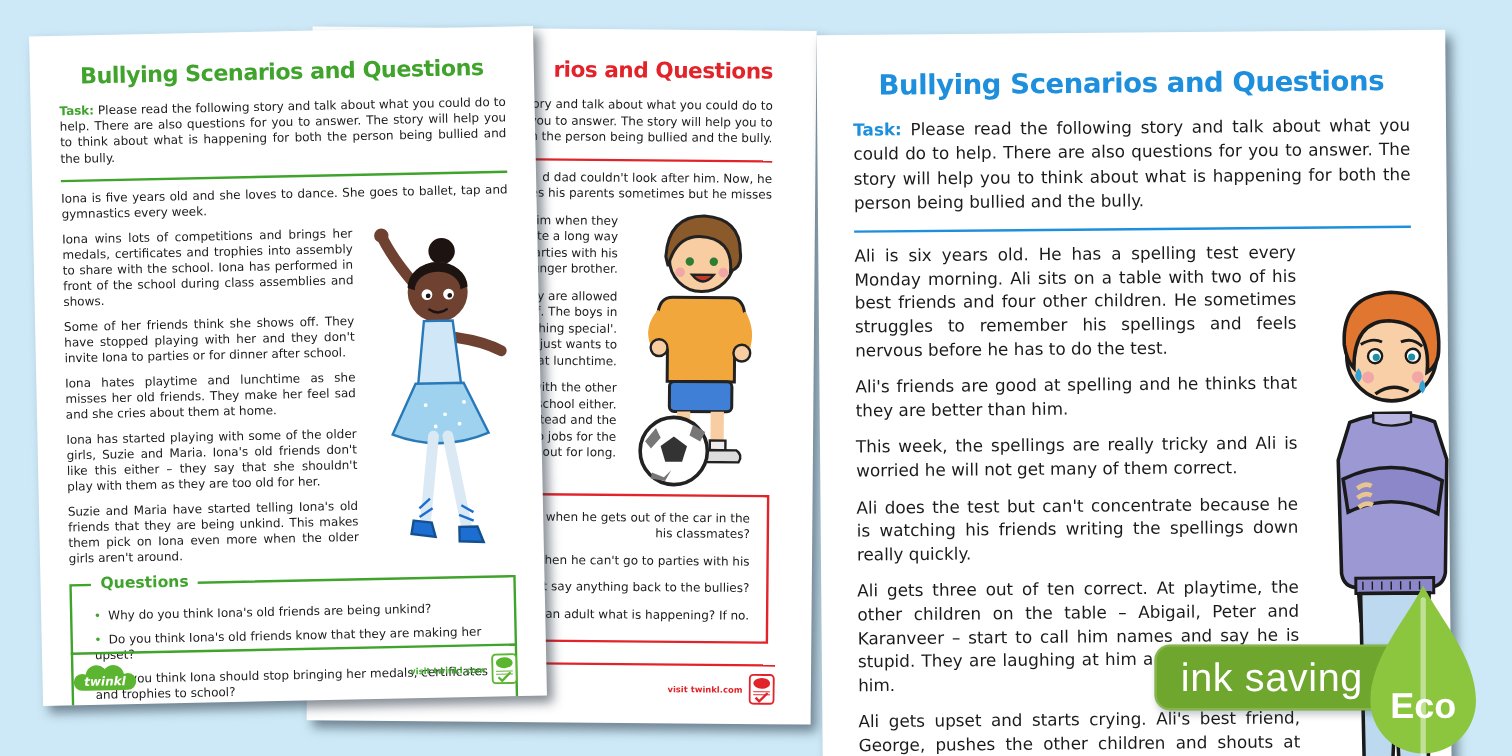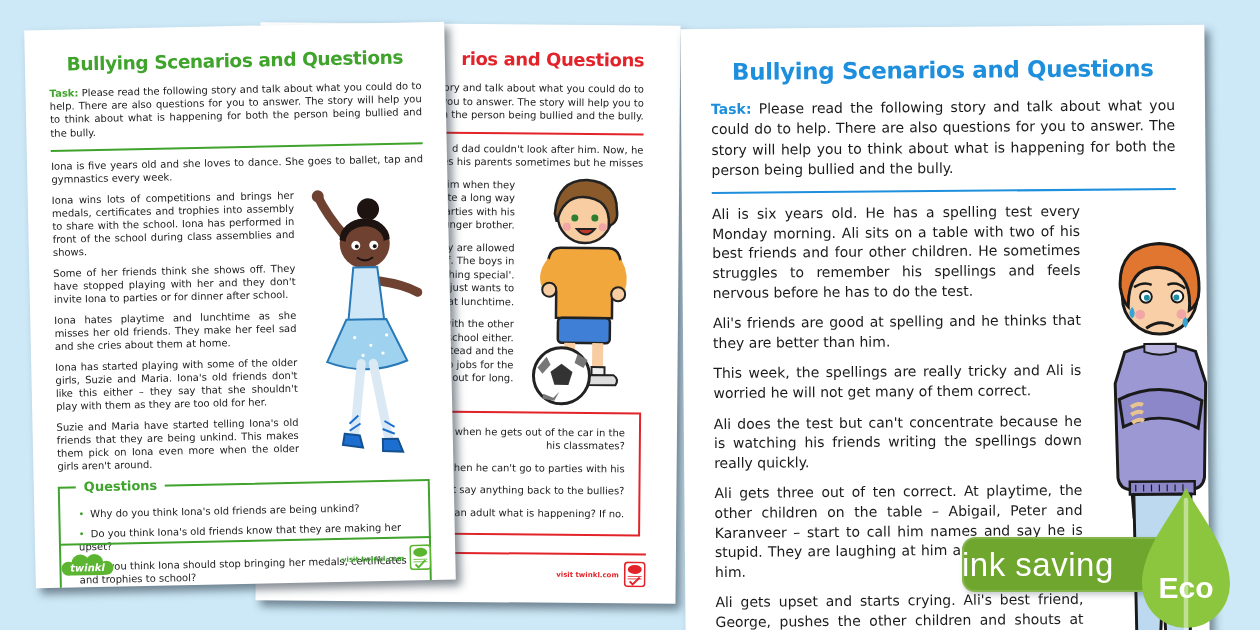--- a/index.html
+++ b/index.html
@@ -56,21 +56,21 @@
   .stamp{display:inline-block;}
   
   #ink-badge{
     position:absolute;left:962px;top:537px;width:252px;height:55px;z-index:10;
     background:var(--badge_green,#6fa62e);border-radius:13px;
     box-shadow:inset 0 0 0 2px rgba(255,255,255,.16), 2px 3px 5px rgba(35,48,62,.25);
     display:flex;align-items:center;
   }
   #ink-badge .ink-label{
     color:#fff;font-family:"Liberation Sans",sans-serif;font-size:33px;font-weight:500;
-    letter-spacing:.5px;white-space:nowrap;
+    padding-left:22px;letter-spacing:.5px;white-space:nowrap;
   }
   #eco-leaf{position:absolute;left:1138px;top:486px;width:96px;height:152px;z-index:11;}
 </style>
 </head>
 <body>
 
 <div class="page" id="page-mid">
   <div class="pg-title">rios and Questions</div>
   <div>
     <div class="m-line">ory and talk about what you could do to</div>

